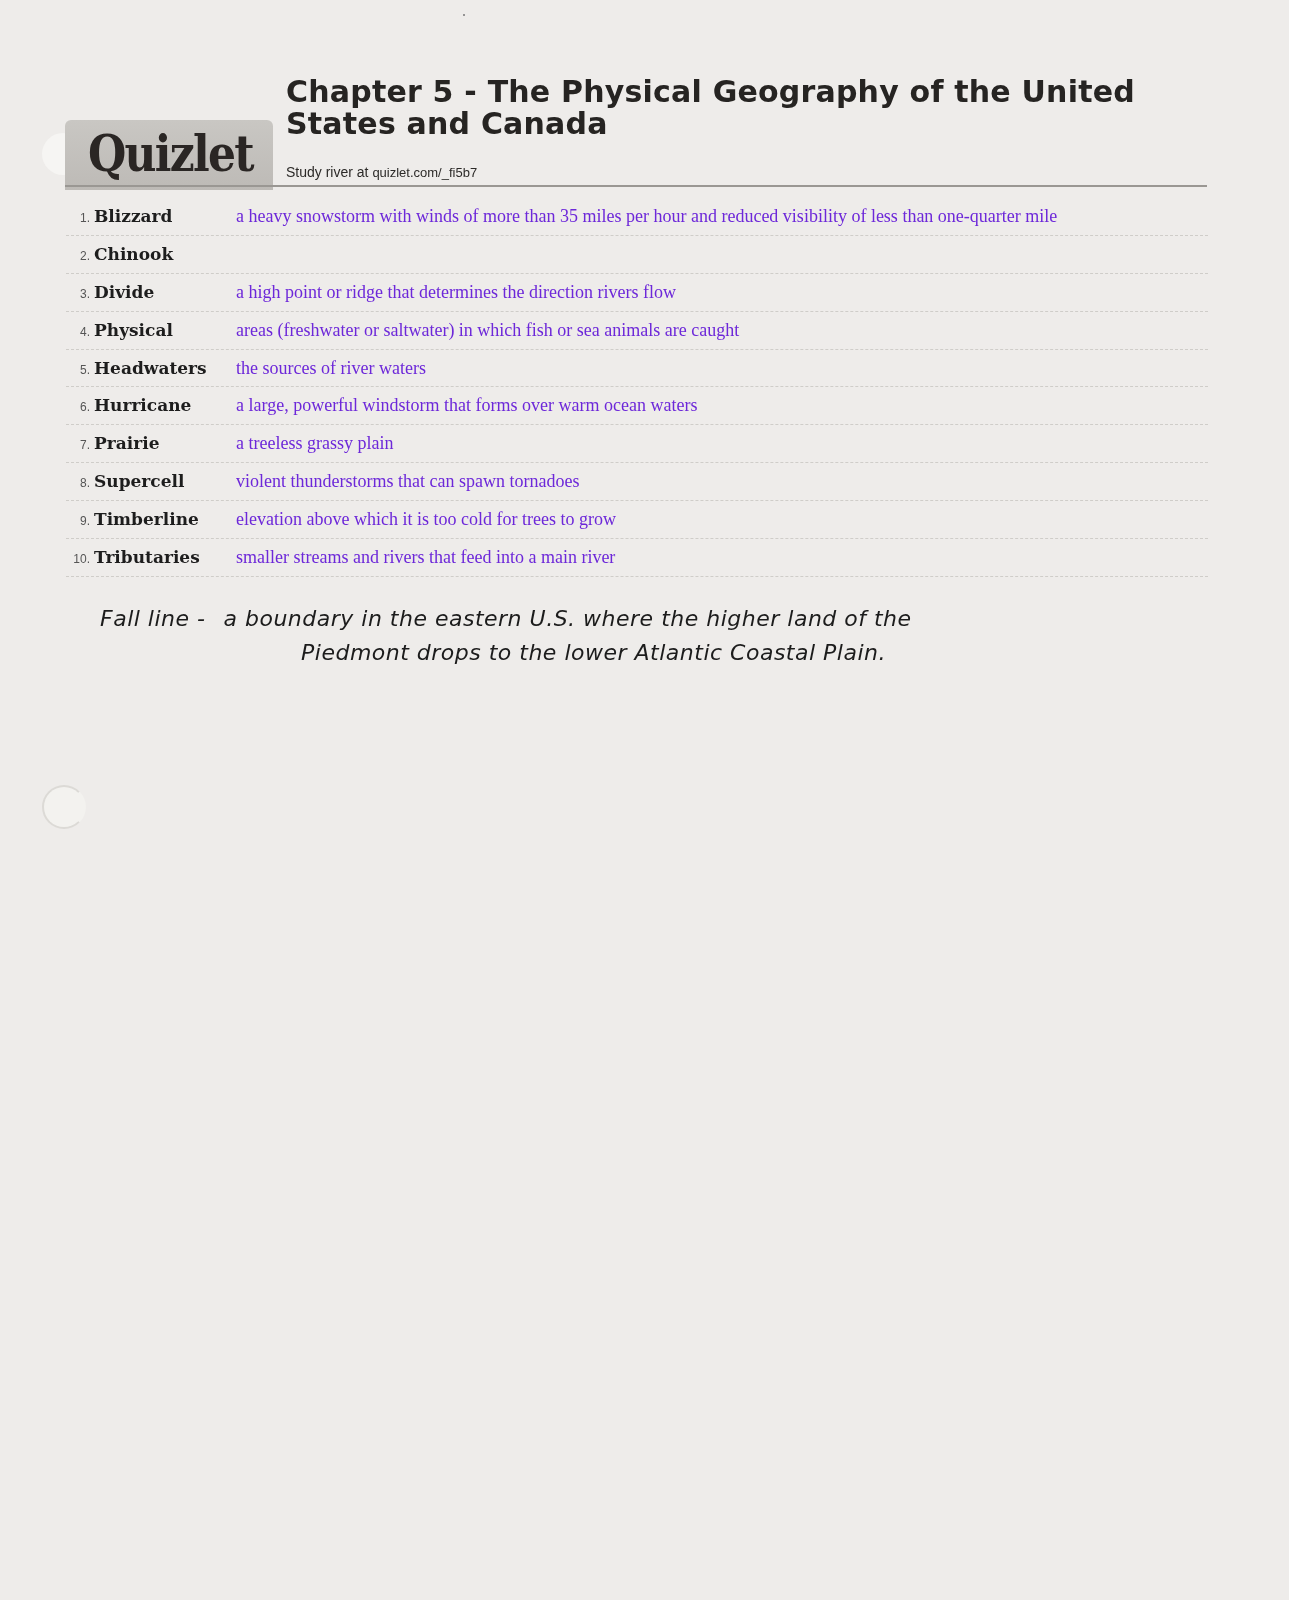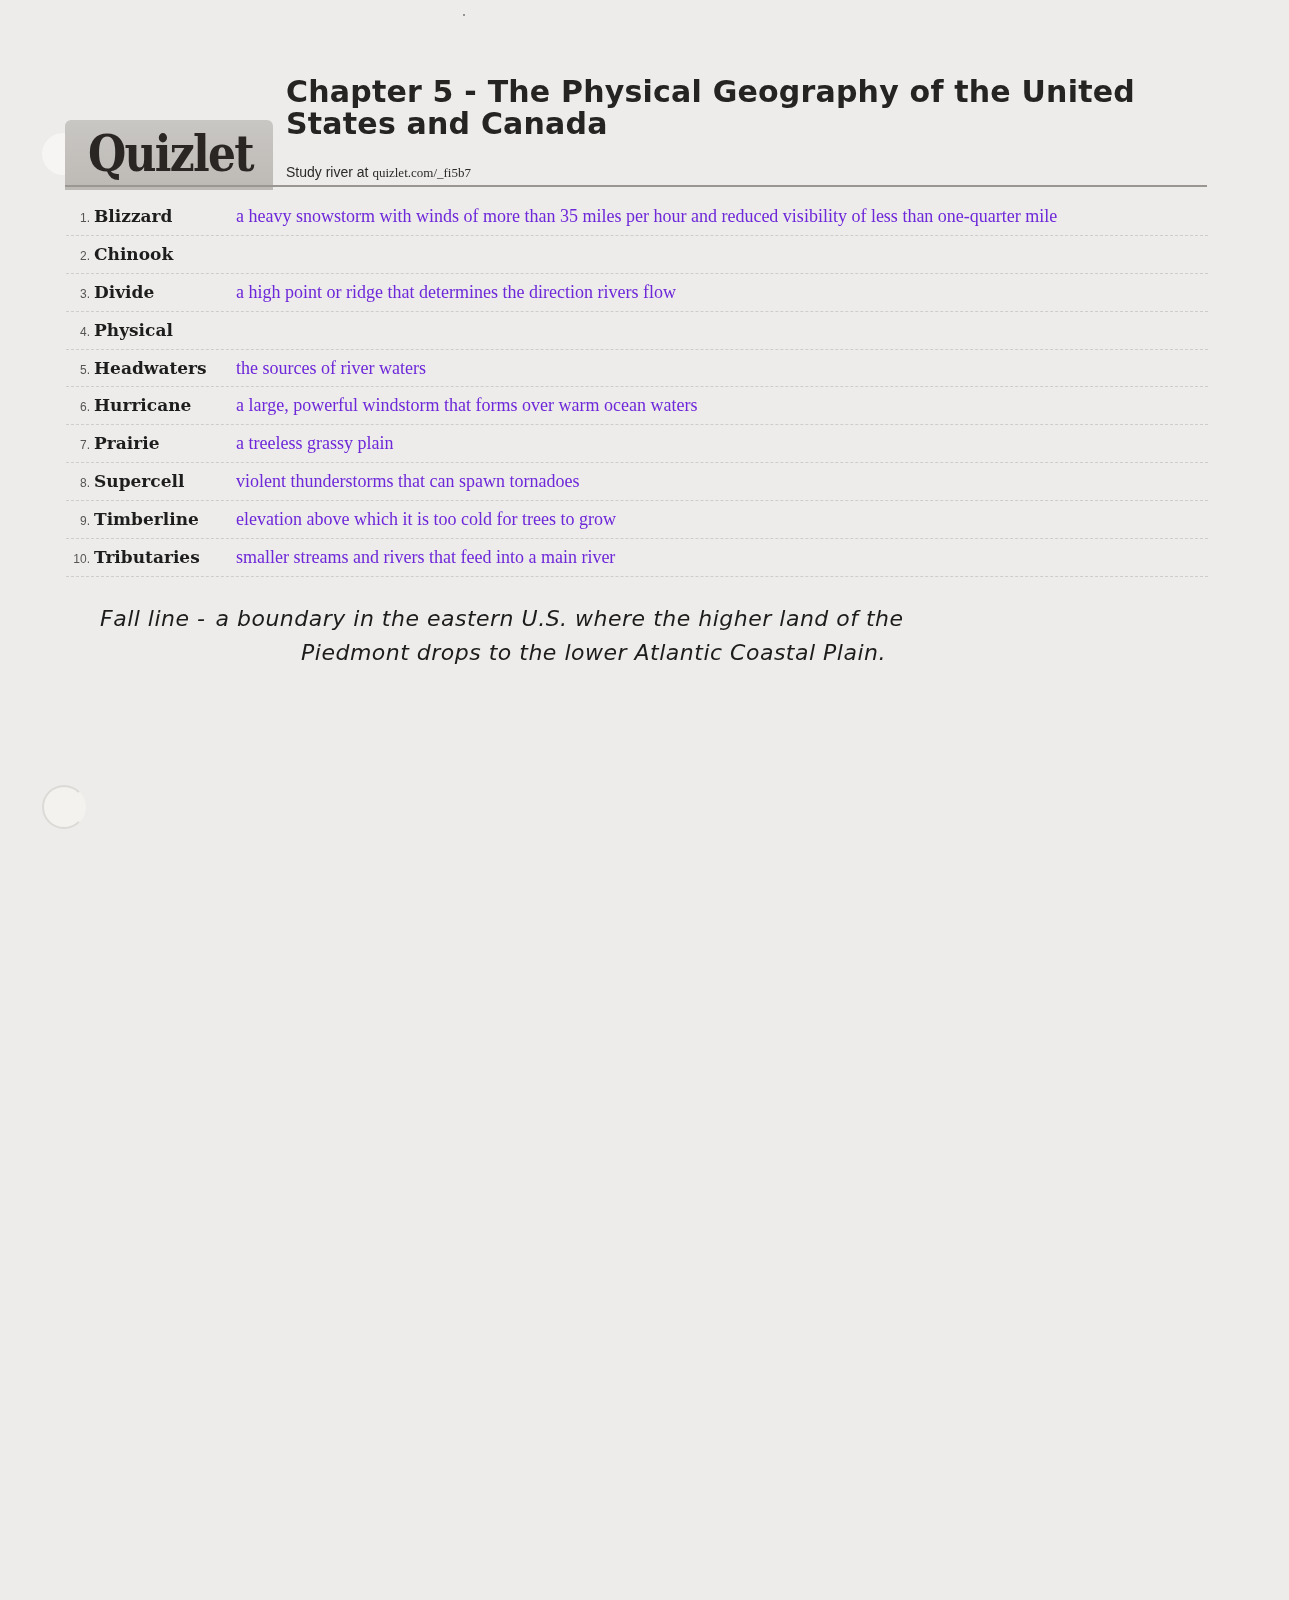--- a/index.html
+++ b/index.html
@@ -28,21 +28,21 @@
     }
     .title {
       position:absolute; left:286px; top:76px; width:900px;
       font-family:"DejaVu Sans", sans-serif; font-size:30px; line-height:32px;
       color:#262422; font-weight:600; letter-spacing:0.2px;
     }
     .study {
       position:absolute; left:286px; top:164px;
       font-family:"Liberation Sans", sans-serif; font-size:14px; color:#2c2a28;
     }
-    .study .mono { font-family:Liberation Serif, serif; font-size:13px; }
+    .study .mono { font-family:Liberation Sans, sans-serif; font-size:13px; }
     .header-rule {
       position:absolute; left:65px; top:185px; width:1142px; height:2px;
       background:#9a9793;
     }
     .terms { position:absolute; left:66px; top:198px; width:1142px; }
     .term-row {
       position:relative; height:36.9px;
       border-bottom:1px dashed #cfcdc9;
     }
     .num {
@@ -56,21 +56,21 @@
     .def {
       position:absolute; left:170px; top:8px;
       font-family:"Liberation Serif", serif; font-size:18px; color:#6d28d9; white-space:nowrap;
     }
     .hand {
       position:absolute;
       font-family:"DejaVu Sans", sans-serif; font-size:22px; color:#1c1c1c;
       font-style:oblique; letter-spacing:0.5px; white-space:nowrap;
     }
     .hand.l1 { left:100px; top:606px; }
-    .hand.l1 .rest { margin-left:10px; }
+    .hand.l1 .rest { margin-left:18px; }
     .hand.l2 { left:257px; top:640px;margin-left:44px; }
     .speck { position:absolute; width:2px; height:2px; background:#777; border-radius:50%; }
   </style>
 </head>
 <body>
 
 <div class="hole top"></div>
 <div class="hole mid"></div>
 <div class="speck" style="left:463px;top:14px;"></div>
 
@@ -96,20 +96,21 @@
     <span class="term">Chinook</span>
   </div>
   <div class="term-row">
     <span class="num">3.</span>
     <span class="term">Divide</span>
     <span class="def">a high point or ridge that determines the direction rivers flow</span>
   </div>
   <div class="term-row">
     <span class="num">4.</span>
     <span class="term">Physical</span>
+    <span class="def">areas (freshwater or saltwater) in which fish or sea animals are caught</span>
   </div>
   <div class="term-row">
     <span class="num">5.</span>
     <span class="term">Headwaters</span>
     <span class="def">the sources of river waters</span>
   </div>
   <div class="term-row">
     <span class="num">6.</span>
     <span class="term">Hurricane</span>
     <span class="def">a large, powerful windstorm that forms over warm ocean waters</span>

